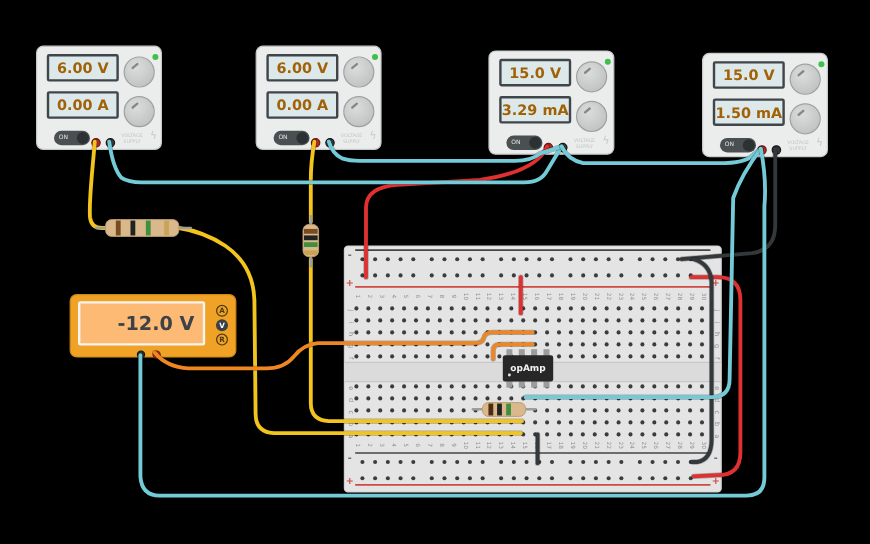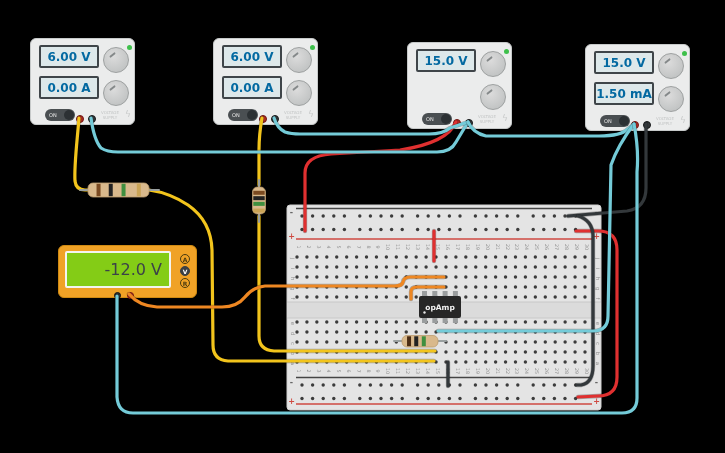--- a/index.html
+++ b/index.html
@@ -3,44 +3,44 @@
 <meta charset="utf-8">
 <style>
   html,body{margin:0;padding:0;background:#000;}
   #canvas{position:relative;width:725px;height:453px;background:#000;overflow:hidden;
           font-family:"DejaVu Sans","Liberation Sans",sans-serif;}
   
   .psu{position:absolute;width:105px;height:87px;background:#ebecec;border:1px solid #c6c9c9;
        border-radius:6px;box-sizing:border-box;}
   .psu-display{position:absolute;left:8px;width:60px;height:23px;background:#dde8ea;
        border:2px solid #3f4549;border-radius:2px;display:flex;align-items:center;justify-content:center;
-       font-weight:bold;font-size:12px;color:#0369a1;box-sizing:border-box;}
+       font-weight:bold;font-size:12px;color:#a16207;box-sizing:border-box;}
   .psu-display.d1{top:6px}.psu-display.d2{top:37px}
   .psu-knob{position:absolute;left:72px;width:26px;height:26px;border-radius:50%;
        background:radial-gradient(circle at 40% 35%,#dcdcdc,#b9bcbc);border:1px solid #9da0a0;box-sizing:border-box;}
   .psu-knob.k1{top:8px}.psu-knob.k2{top:41px}
   .psu-knob::after{content:"";position:absolute;left:5px;top:6px;width:7px;height:2px;background:#85898a;
        border-radius:1px;transform:rotate(-40deg);}
   .psu-led{position:absolute;left:96px;top:6px;width:5px;height:5px;border-radius:50%;}
   .psu-toggle{position:absolute;left:14px;top:70px;width:30px;height:12px;background:#4a4f52;
        border-radius:6px;color:#e8e8e8;font-size:5px;display:flex;align-items:center;}
   .psu-toggle-label{margin-left:4px;}
   .psu-toggle-knob{position:absolute;right:1px;top:1px;width:10px;height:10px;border-radius:50%;background:#2c3134;}
   .psu-terminal{position:absolute;top:76px;width:8px;height:8px;border-radius:50%;box-sizing:border-box;}
   .psu-terminal-red{left:45px;background:#ad2c24;border:1px solid #711712;}
   .psu-terminal-black{left:57px;background:#35393b;border:1px solid #17191a;}
   .psu-brand{position:absolute;left:66px;top:71px;width:26px;font-size:4px;line-height:5px;
        color:#c4c6c6;text-align:center;}
   .psu-bolt{position:absolute;left:94px;top:70px;font-size:9px;color:#c9cbcb;}
   
   .multimeter{position:absolute;left:58px;top:245px;width:139px;height:53px;background:#f0a226;
        border:1px solid #cf8a12;border-radius:6px;box-sizing:border-box;}
-  .mm-display{position:absolute;left:6px;top:5px;width:106px;height:37px;background:#84cc16;
+  .mm-display{position:absolute;left:6px;top:5px;width:106px;height:37px;background:#fdba74;
        border:2px solid #f4f4f0;border-radius:2px;display:flex;align-items:center;justify-content:flex-end;
-       padding-right:7px;font-size:16px;font-weight:normal;color:#3c4248;box-sizing:border-box;}
+       padding-right:7px;font-size:16px;font-weight:bold;color:#3c4248;box-sizing:border-box;}
   .mm-btn{position:absolute;left:121px;width:10px;height:10px;border-radius:50%;border:1px solid #4a3a10;
        font-size:6px;font-weight:bold;color:#4a3a10;display:flex;align-items:center;justify-content:center;
        box-sizing:border-box;background:transparent;}
   .mm-btn.b1{top:8px}.mm-btn.b2{top:20px}.mm-btn.b3{top:32px}
   .mm-btn.selected{background:#3c4044;color:#fff;border-color:#3c4044;}
   .mm-terminal{position:absolute;top:46px;width:7px;height:7px;border-radius:50%;box-sizing:border-box;}
   .mm-terminal-black{left:55px;background:#2d3133;border:1px solid #141617;}
   .mm-terminal-red{left:68px;background:#c23b2d;border:1px solid #7d1c12;}
   svg#overlay{position:absolute;left:0;top:0;pointer-events:none;}
 </style>
@@ -85,20 +85,23 @@
       </div>
     <div class="psu-terminal psu-terminal-red"></div>
     <div class="psu-terminal psu-terminal-black"></div>
     <div class="psu-brand">VOLTAGE SUPPLY</div>
     <div class="psu-bolt">ϟ</div>
   </div>
 
   <div class="psu" style="left:407px;top:42px">
     <div class="psu-display d1">
         <span>15.0 V</span>
+      </div>
+    <div class="psu-display d2">
+        <span>3.29 mA</span>
       </div>
     <div class="psu-knob k1"></div>
     <div class="psu-knob k2"></div>
     <div class="psu-led" style="background: rgb(62, 192, 75);"></div>
     <div class="psu-toggle">
         <span class="psu-toggle-label">ON</span>
         <span class="psu-toggle-knob"></span>
       </div>
     <div class="psu-terminal psu-terminal-red"></div>
     <div class="psu-terminal psu-terminal-black"></div>

